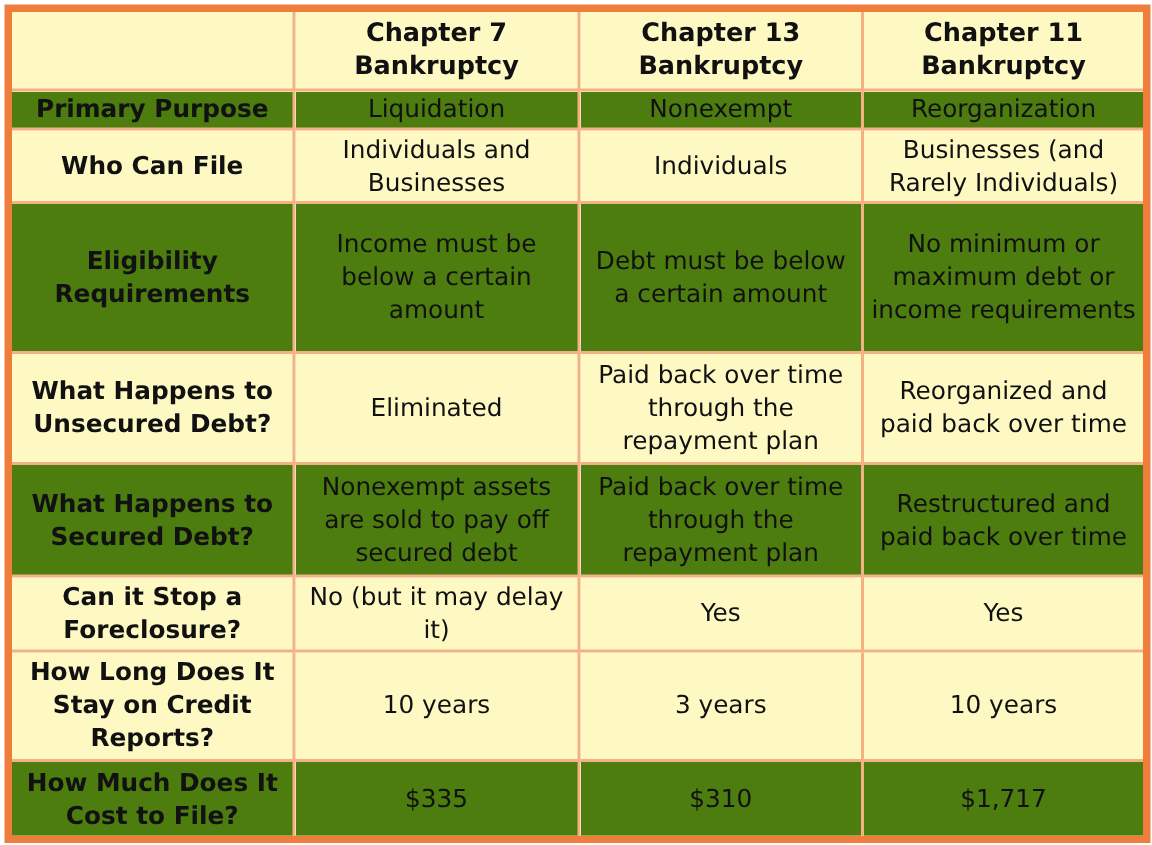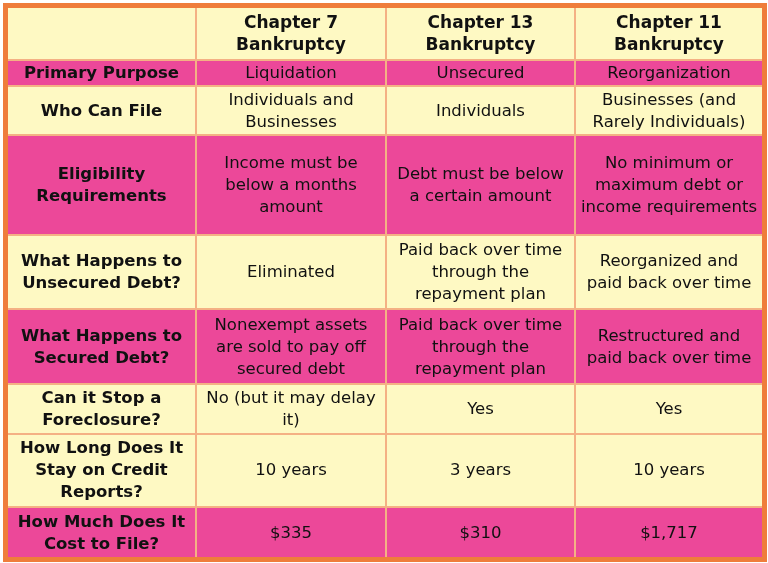--- a/index.html
+++ b/index.html
@@ -3,21 +3,21 @@
 <meta charset="utf-8">
 <style>
   html, body { margin:0; padding:0; background:#ffffff; }
   body { width:768px; height:563px; position:relative; overflow:hidden;
          font-family:"DejaVu Sans", sans-serif; color:#111; }
   .frame { position:absolute; left:3px; top:3px; width:754px; height:549px;
            border:5px solid #ef7d3b; box-sizing:content-box; }
   table { border-collapse:collapse; width:754px; height:549px; table-layout:fixed; }
   td { border:2px solid #f4b184; text-align:center; vertical-align:middle;
        padding:0 4px; font-size:16.5px; line-height:22px; overflow:hidden; }
-  tr.shade td { background:#ec4899; }
+  tr.shade td { background:#4d7c0f; }
   tr.plain td { background:#fef9c3; }
   td.rh { font-weight:bold; }
   td.ch { font-weight:bold; font-size:17px; }
   table tr:first-child td { border-top:none; }
   table tr:last-child td { border-bottom:none; }
   table td:first-child { border-left:none; }
   table td:last-child { border-right:none; }
   col.c0 { width:188px; } col.c1 { width:190px; } col.c2 { width:189px; } col.c3 { width:187px; }
 </style>
 </head>
@@ -34,32 +34,32 @@
   <tbody>
         <tr class="plain" style="height:48px">
     <td></td>
     <td class="ch">Chapter 7 Bankruptcy</td>
     <td class="ch">Chapter 13 Bankruptcy</td>
     <td class="ch">Chapter 11 Bankruptcy</td>
   </tr>
   <tr class="shade" style="height:24px">
     <td class="rh">Primary Purpose</td>
     <td>Liquidation</td>
-    <td>Unsecured</td>
+    <td>Nonexempt</td>
     <td>Reorganization</td>
   </tr>
   <tr class="plain" style="height:44px">
     <td class="rh">Who Can File</td>
     <td>Individuals and Businesses</td>
     <td>Individuals</td>
     <td>Businesses (and Rarely Individuals)</td>
   </tr>
   <tr class="shade" style="height:92px">
     <td class="rh">Eligibility Requirements</td>
-    <td>Income must be below a months amount</td>
+    <td>Income must be below a certain amount</td>
     <td>Debt must be below a certain amount</td>
     <td>No minimum or maximum debt or income requirements</td>
   </tr>
   <tr class="plain" style="height:69px">
     <td class="rh">What Happens to Unsecured Debt?</td>
     <td>Eliminated</td>
     <td>Paid back over time through the repayment plan</td>
     <td>Reorganized and paid back over time</td>
   </tr>
   <tr class="shade" style="height:69px">

